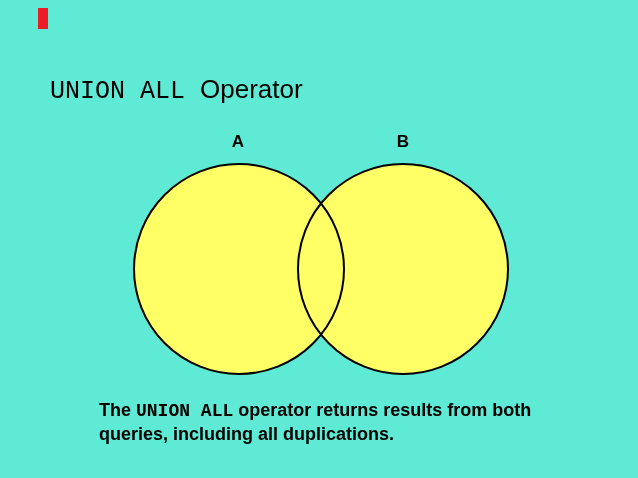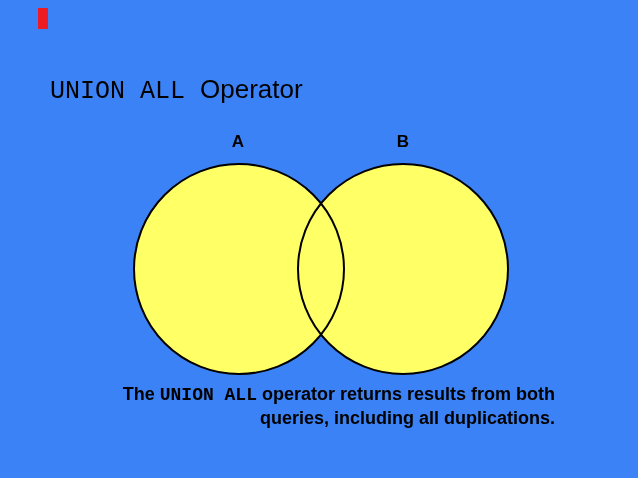--- a/index.html
+++ b/index.html
@@ -4,21 +4,21 @@
 <style>
   html, body {
     margin: 0;
     padding: 0;
     background: #ffffff;
   }
   .slide {
     position: relative;
     width: 638px;
     height: 478px;
-    background: #3b82f6;
+    background: #5eead4;
     overflow: hidden;
     font-family: "Liberation Sans", "DejaVu Sans", sans-serif;
     color: #000000;
   }
   svg.venn {
     position: absolute;
     left: 0;
     top: 0;
     width: 638px;
     height: 478px;
@@ -45,22 +45,22 @@
     line-height: 17px;
     font-weight: 700;
   }
   .label-a { left: 226px; }
   .label-b { left: 391px; }
   .caption {
     position: absolute;
     left: 83px;
     top: 383px;
     width: 472px;
-    margin: 0;
-    text-align: right;
+    margin: 16px;
+    text-align: left;
     font-size: 18px;
     line-height: 23px;
     font-weight: 700;
     white-space: normal;
   }
   .caption .mono {
     font-family: "Liberation Mono", "DejaVu Sans Mono", monospace;
     font-weight: 700;
     font-size: 18px;
     white-space: pre;

